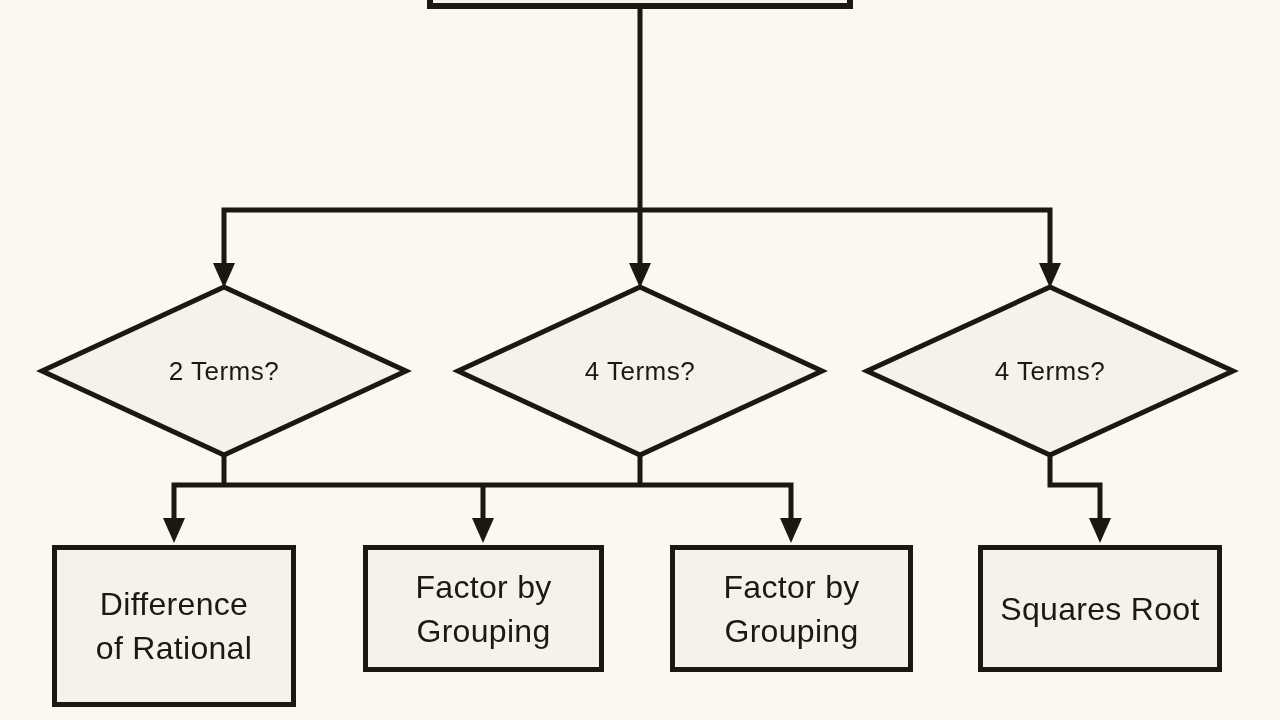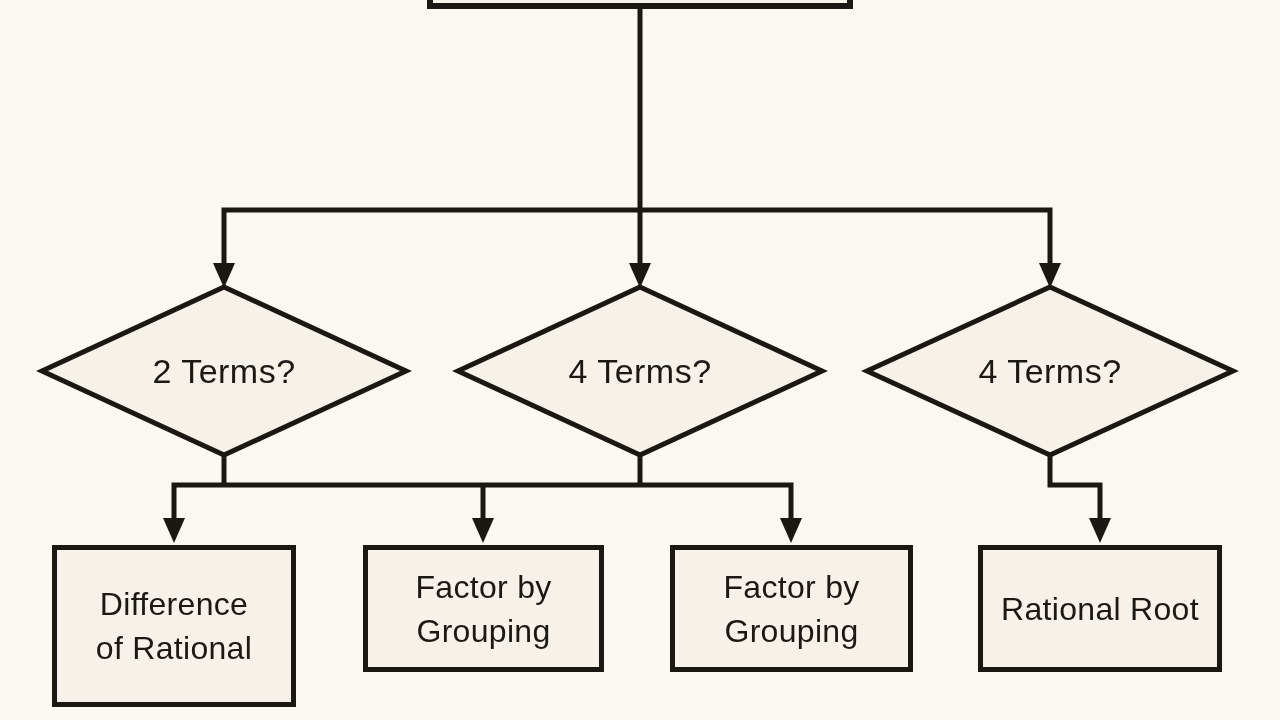--- a/index.html
+++ b/index.html
@@ -39,21 +39,21 @@
     stroke: var(--line, #1b1713);
     stroke-width: 6;
   }
   .arrow-head {
     fill: var(--line, #1b1713);
     stroke: none;
   }
   .diamond-label {
     position: absolute;
     transform: translate(-50%, -50%);
-    font-size: 34px;
+    font-size: 26px;
     letter-spacing: 0.5px;
     white-space: nowrap;
   }
   .outcome-box {
     position: absolute;
     box-sizing: border-box;
     border: 5px solid var(--line, #1b1713);
     background: var(--fill, #f6f2ea);
     display: flex;
     flex-direction: column;
@@ -113,16 +113,16 @@
     <span>Factor by</span>
     <span>Grouping</span>
   </div>
 
   <div class="outcome-box" style="left:670px; top:545px; width:243px; height:127px;">
     <span>Factor by</span>
     <span>Grouping</span>
   </div>
 
   <div class="outcome-box" style="left:978px; top:545px; width:244px; height:127px;">
-    <span>Rational Root</span>
+    <span>Squares Root</span>
   </div>
 
 </div>
 
 </body></html>

